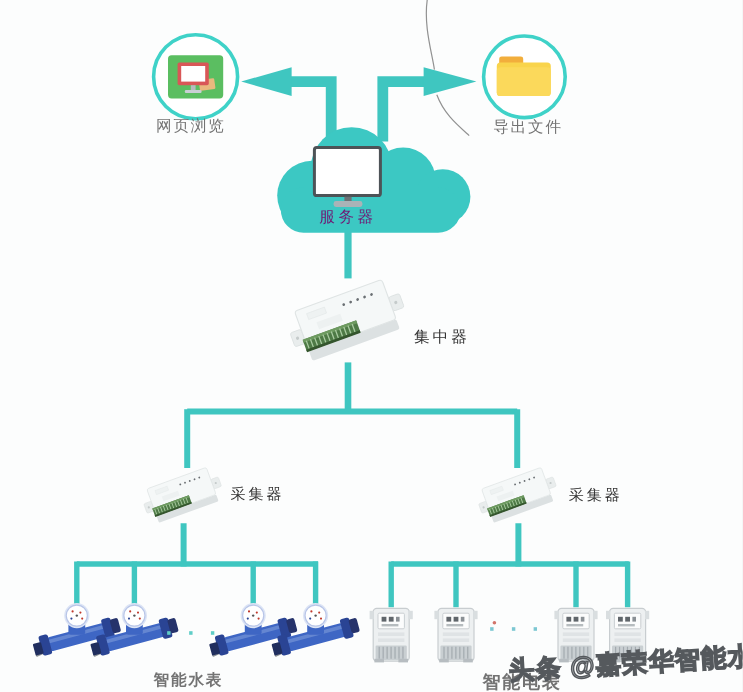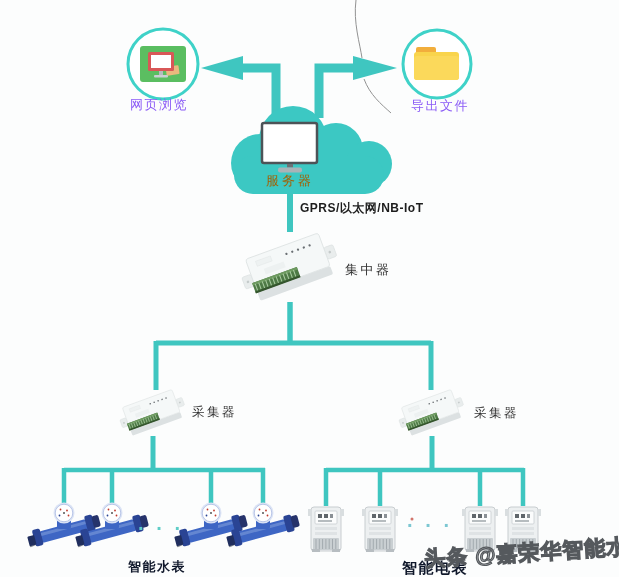--- a/index.html
+++ b/index.html
@@ -2,26 +2,26 @@
 <html><head>
 <meta charset="utf-8">
 <style>
   html,body{margin:0;padding:0;background:#e8e8e8;}
   #stage{
     position:relative;width:619px;height:577px;margin:0 auto;
     background:#fcfdfd;overflow:hidden;
     font-family:"Liberation Sans",sans-serif;
   }
   #diagram-svg{position:absolute;left:0;top:0;}
-  .lbl{position:absolute;white-space:nowrap;color:#8b5cf6;}
+  .lbl{position:absolute;white-space:nowrap;color:#737373;}
   .lbl-node{font-size:13px;letter-spacing:1.5px;font-weight:500;}
-  .lbl-server{color:#a16207;font-size:13px;letter-spacing:3px;font-weight:500;}
+  .lbl-server{color:#701a75;font-size:13px;letter-spacing:3px;font-weight:500;}
   .lbl-uplink{font-size:12px;font-weight:bold;letter-spacing:.5px;color:#1d1d1d;}
   .lbl-device{font-size:13px;letter-spacing:2.5px;color:#333;}
-  .lbl-group{font-size:13px;font-weight:bold;letter-spacing:1.5px;color:#0f172a;}
+  .lbl-group{font-size:13px;font-weight:bold;letter-spacing:1.5px;color:#737373;}
   .ellipsis{position:absolute;font-size:20px;font-weight:bold;letter-spacing:3px;}
   .ellipsis-water{color:#5fcdc7;}
   .ellipsis-elec{color:#7cc7d2;}
   .watermark{
     position:absolute;left:424px;top:538px;
     font-size:21px;font-weight:bold;letter-spacing:1px;
     color:#c3c7ca;-webkit-text-stroke:1.2px #55595d;
     transform:rotate(-3.5deg);white-space:nowrap;
   }
 </style>
@@ -165,23 +165,22 @@
   <use href="#elecMeter" transform="translate(480,505)"></use>
   <use href="#elecMeter" transform="translate(523,505)"></use>
 </svg>
 
 <div class="lbl lbl-node" style="left:130px;top:96px;">网页浏览</div>
 
 <div class="lbl lbl-node" style="left:411px;top:97px;text-align:right;">导出文件</div>
 
 <div class="lbl lbl-server" style="left:258px;top:172px;width:64px;text-align:center;">服务器</div>
 
-<div class="lbl lbl-uplink" style="left:300px;top:200px;">GPRS/以太网/NB-IoT</div>
 
-<div class="lbl lbl-device" style="left:345px;top:261px;text-align:right;">集中器</div>
+<div class="lbl lbl-device" style="left:345px;top:272px;text-align:right;">集中器</div>
 
 <div class="lbl lbl-device" style="left:192px;top:404px;font-size:12.5px;">采集器</div>
 
 <div class="lbl lbl-device" style="left:474px;top:405px;font-size:12.5px;">采集器</div>
 
 <div class="ellipsis ellipsis-water" style="left:138px;top:517px;">· · ·</div>
 
 <div class="ellipsis ellipsis-elec" style="left:407px;top:514px;">· · ·</div>
 
 <div class="lbl lbl-group" style="left:128px;top:558px;">智能水表</div>

